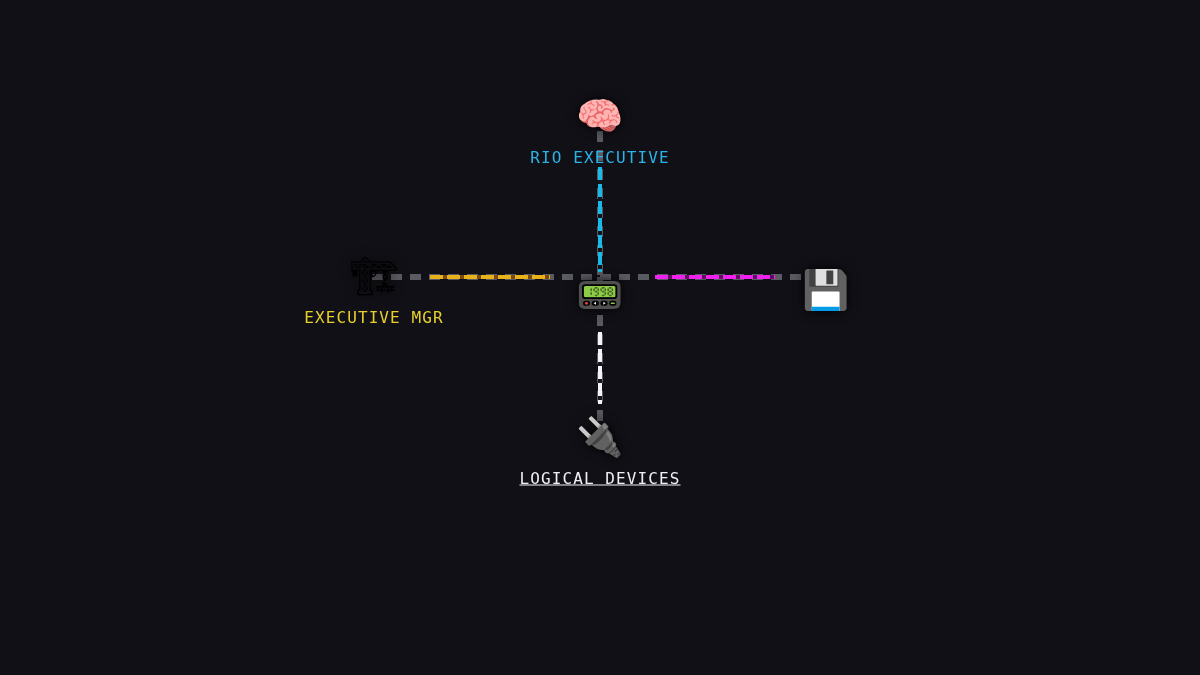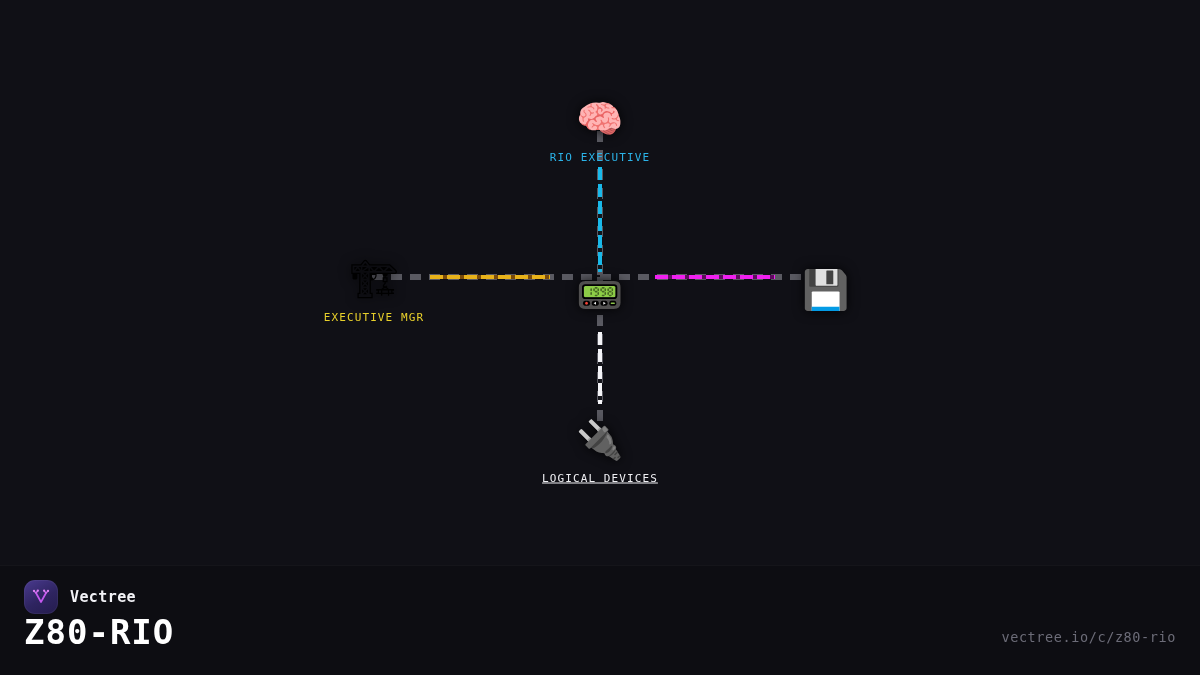--- a/index.html
+++ b/index.html
@@ -53,21 +53,21 @@
   
   .node { position:absolute; transform:translate(-50%,-50%); text-align:center; width:260px; }
   .node .glyph {
     font-family:"DejaVu Sans", sans-serif;
     font-size:38px; line-height:44px; display:block;
     filter:drop-shadow(0 0 6px rgba(0,0,0,.85));
   }
   .node .label {
     display:block; margin-top:10px;
     font-family:"DejaVu Sans Mono", monospace;
-    font-size:11px; letter-spacing:1.1px; white-space:nowrap;
+    font-size:16px; letter-spacing:1.1px; white-space:nowrap;
   }
   #node-exec    { left:600px; top:130px; }
   #node-cpu     { left:600px; top:295px; }
   #node-reloc   { left:374px; top:290px; }
   #node-disk    { left:826px; top:290px; }
   #node-logical { left:600px; top:451px; }
 
   
   #node-cpu  { z-index:4; }
   #node-exec, #node-reloc, #node-disk, #node-logical { z-index:3; }
@@ -146,32 +146,14 @@
       <span class="glyph">💾</span>
     </div>
 
     <div class="node" id="node-logical">
       <span class="glyph">🔌</span>
       <span class="label" style="color:#f0f0f4;text-decoration:underline;">LOGICAL DEVICES</span>
     </div>
 
   </div>
 
-  <div class="footer">
-    <div class="brand-row">
-      <div class="logo">
-        <svg width="20" height="20" viewBox="0 0 20 20" aria-hidden="true">
-          <path d="M5 6 L10 15 L15 6" fill="none" stroke="#c458ef" stroke-width="1.7" stroke-linecap="round" stroke-linejoin="round"></path>
-          <path d="M5 6 L3.2 4.2 M5 6 L6.6 4.0" fill="none" stroke="#d06bf0" stroke-width="1.3" stroke-linecap="round"></path>
-          <path d="M15 6 L13.3 4.0 M15 6 L16.8 4.2" fill="none" stroke="#d06bf0" stroke-width="1.3" stroke-linecap="round"></path>
-          <circle cx="3.0" cy="3.9" r="1.15" fill="#e081f6"></circle>
-          <circle cx="6.8" cy="3.7" r="1.15" fill="#e081f6"></circle>
-          <circle cx="13.1" cy="3.7" r="1.15" fill="#e081f6"></circle>
-          <circle cx="17.0" cy="3.9" r="1.15" fill="#e081f6"></circle>
-        </svg>
-      </div>
-      <span class="brand-name">Vectree</span>
-    </div>
-    <div class="page-title">Z80-RIO</div>
-    <div class="site-url">vectree.io/c/z80-rio</div>
-  </div>
 
 </div>
 
 </body></html>

